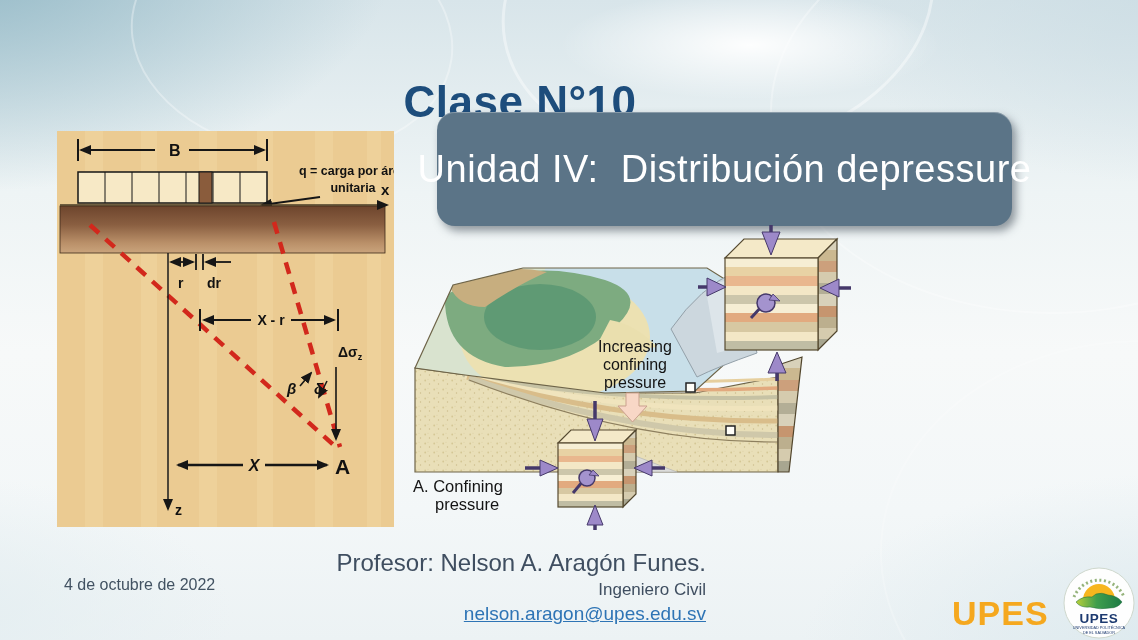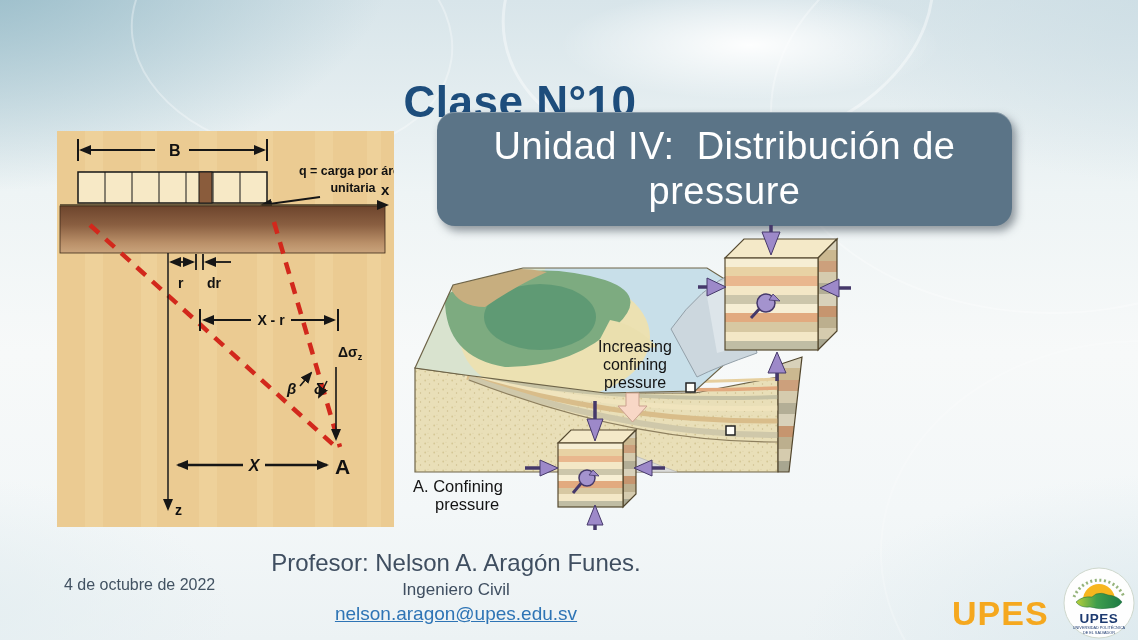--- a/index.html
+++ b/index.html
@@ -21,27 +21,27 @@
   .cloud{position:absolute;left:560px;top:-10px;width:380px;height:110px;pointer-events:none;
     background:radial-gradient(closest-side,rgba(255,255,255,.95),rgba(255,255,255,0));}
   .title{
     position:absolute;left:320px;top:48px;width:400px;text-align:center;
     font-size:44px;font-weight:700;color:#1d4d7c;letter-spacing:.5px;
   }
   .banner{
     position:absolute;left:437px;top:112px;width:575px;height:114px;
     background:#5b7487;border-radius:18px;
     box-shadow:4px 5px 9px rgba(45,58,70,.5), inset 0 1px 0 rgba(255,255,255,.28);
-    display:flex;flex-direction:column;justify-content:center;align-items:center;
+    display:flex;flex-direction:row;justify-content:center;align-items:center;
   }
   .banner-line{white-space:pre;color:#ffffff;font-size:38px;line-height:1.18;font-weight:400;letter-spacing:.5px;}
   .stress-svg{position:absolute;left:57px;top:131px;}
   .geo-svg{position:absolute;left:405px;top:225px;}
   .footer-date{position:absolute;left:64px;top:576px;font-size:16px;color:#425262;}
-  .footer-center{position:absolute;left:206px;width:500px;text-align:center;color:#3f4e60;}
+  .footer-center{position:absolute;left:206px;width:500px;text-align:right;color:#3f4e60;}
   .prof{top:549px;font-size:24px;}
   .degree{top:580px;font-size:17px;}
   .email-wrap{top:603px;font-size:19px;}
   .email-link{color:#2e74b5;text-decoration:underline;cursor:pointer;}
   .wordmark{position:absolute;left:952px;top:594px;font-size:34px;font-weight:700;color:#f5a81f;letter-spacing:1px;}
   .seal{position:absolute;left:1062px;top:566px;}
   svg text{font-family:"Liberation Sans",sans-serif;}
 </style>
 </head>
 <body>

